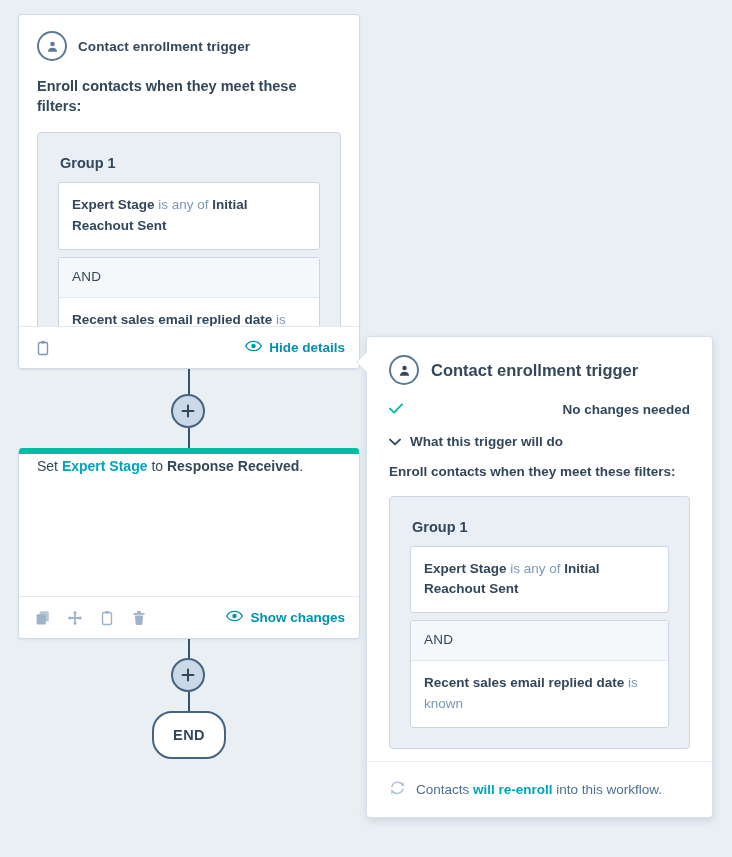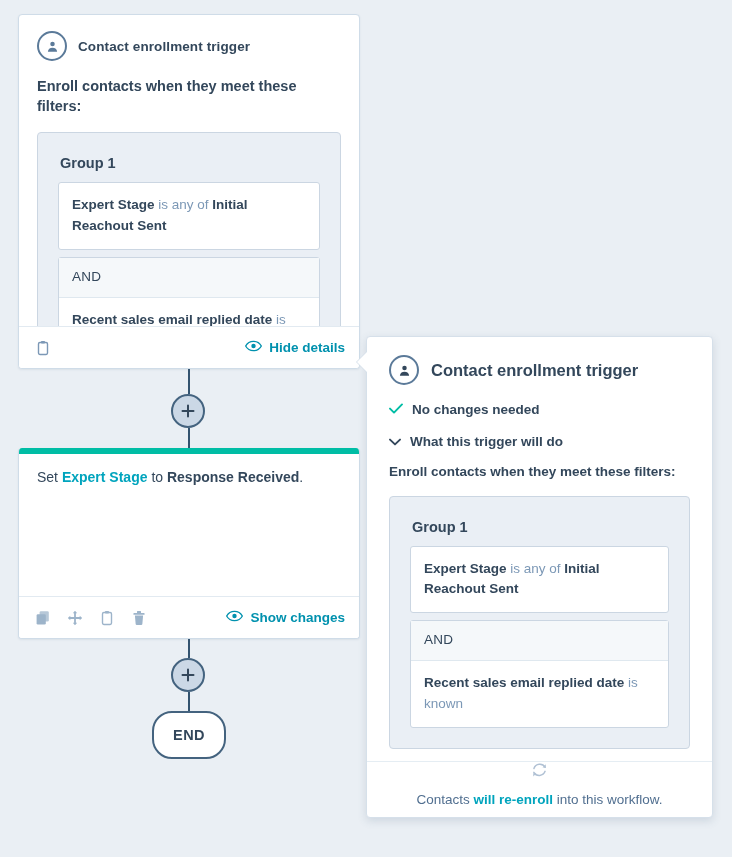--- a/index.html
+++ b/index.html
@@ -210,21 +210,21 @@
     font-size: 13.5px;
     font-weight: bold;
     cursor: pointer;
   }
 
   .action-text {
     font-size: 14px;
     color: #33475b;
     line-height: 1.5;
     padding: 0 18px;
-    margin-top: 13px;
+    margin-top: 2px;
   }
   .action-text .teal { color: #00a4bd; font-weight: bold; }
   .action-text b { font-weight: bold; color: #33475b; }
 
   
   #detail-panel {
     position: absolute;
     left: 366px;
     top: 336px;
     width: 347px;
@@ -263,20 +263,21 @@
   }
 
   .panel-status {
     display: flex;
     align-items: center;
     gap: 9px;
     font-size: 13.5px;
     font-weight: bold;
     color: #33475b;
     margin-bottom: 17px;
+    justify-content: space-between;
   }
   .panel-section-head {
     display: flex;
     align-items: center;
     gap: 9px;
     font-size: 13.5px;
     font-weight: bold;
     color: #33475b;
     margin-bottom: 13px;
     cursor: pointer;
@@ -294,21 +295,20 @@
     left: 0; right: 0; bottom: 0;
     height: 56px;
     border-top: 1px solid #e5edf3;
     display: flex;
     align-items: center;
     gap: 10px;
     padding: 0 22px;
     box-sizing: border-box;
     font-size: 13.5px;
     color: #516f90;
-    flex-direction: column;
   }
   .panel-footer .teal { color: #00a4bd; font-weight: bold; }
 </style>
 </head>
 <body>
 
 <div id="flow-canvas">
 
   <div class="connector" style="top:369px;height:25px;"></div>
   <div class="connector" style="top:428px;height:22px;"></div>

